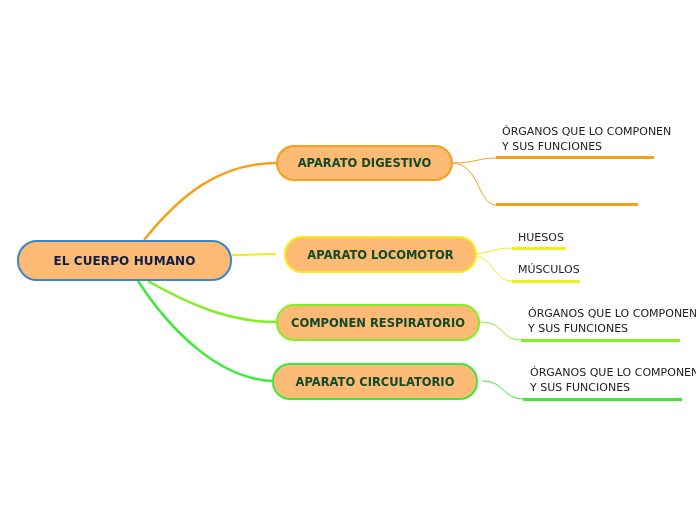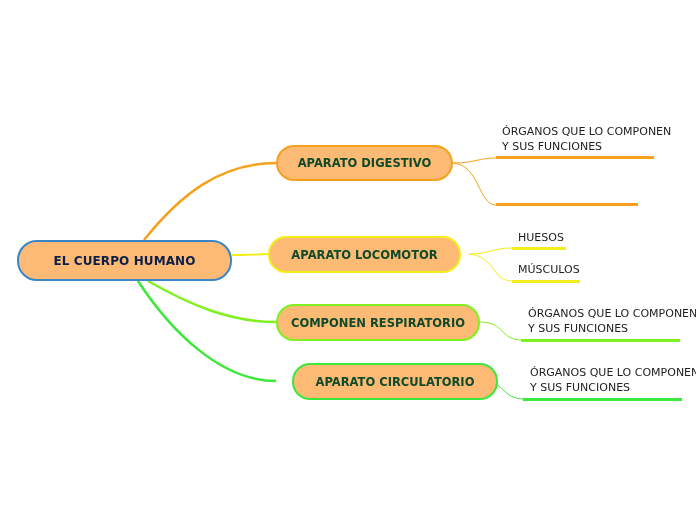--- a/index.html
+++ b/index.html
@@ -44,41 +44,41 @@
 </div>
 <div class="sub" style="left:502px; top:124px;">
   <div>ÓRGANOS QUE LO COMPONEN</div>
   <div>Y SUS FUNCIONES</div>
 </div>
 <div class="bar" style="left:496px; top:156px; width:158px; background:#f5a11c;"></div>
 <div class="sub" style="left:502px; top:171px;">
 </div>
 <div class="bar" style="left:496px; top:203px; width:142px; background:#f5a11c;"></div>
 
-<div class="node main" style="left:268px; top:236px; width:193px; height:37px; border-color:#f2ee1c;">
+<div class="node main" style="left:284px; top:236px; width:193px; height:37px; border-color:#f2ee1c;">
   <span>APARATO LOCOMOTOR</span>
 </div>
 <div class="sub" style="left:518px; top:230px;">
   <div>HUESOS</div>
 </div>
 <div class="bar" style="left:512px; top:247px; width:54px; background:#f2ee1c;"></div>
 <div class="sub" style="left:518px; top:262px;">
   <div>MÚSCULOS</div>
 </div>
 <div class="bar" style="left:512px; top:280px; width:68px; background:#f2ee1c;"></div>
 
 <div class="node main" style="left:276px; top:304px; width:204px; height:37px; border-color:#80f020;">
   <span>COMPONEN RESPIRATORIO</span>
 </div>
 <div class="sub" style="left:528px; top:306px;">
   <div>ÓRGANOS QUE LO COMPONEN</div>
   <div>Y SUS FUNCIONES</div>
 </div>
 <div class="bar" style="left:521px; top:339px; width:159px; background:#80f020;"></div>
 
-<div class="node main" style="left:292px; top:363px; width:206px; height:37px; border-color:#3ee83a;">
+<div class="node main" style="left:272px; top:363px; width:206px; height:37px; border-color:#3ee83a;">
   <span>APARATO CIRCULATORIO</span>
 </div>
 <div class="sub" style="left:530px; top:365px;">
   <div>ÓRGANOS QUE LO COMPONEN</div>
   <div>Y SUS FUNCIONES</div>
 </div>
 <div class="bar" style="left:523px; top:398px; width:159px; background:#3ee83a;"></div>
 
 </body></html>

